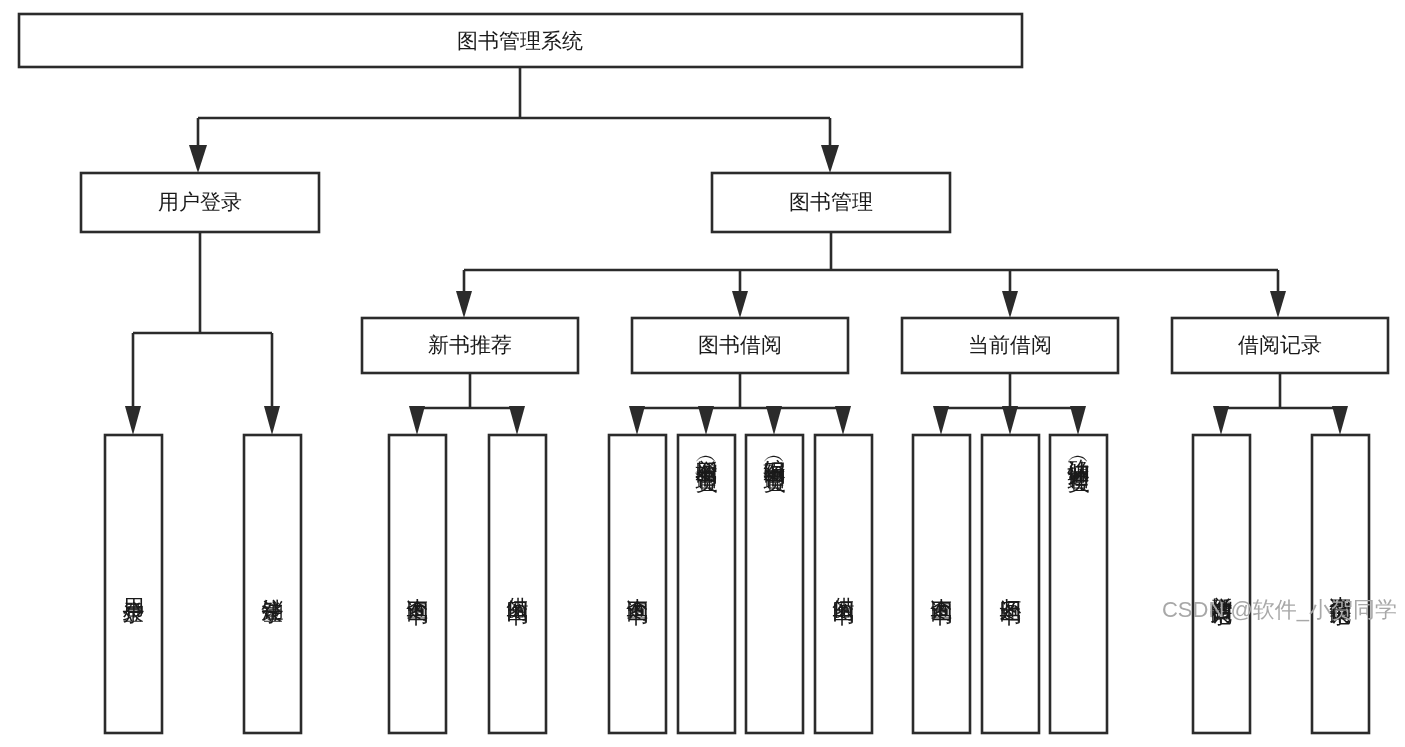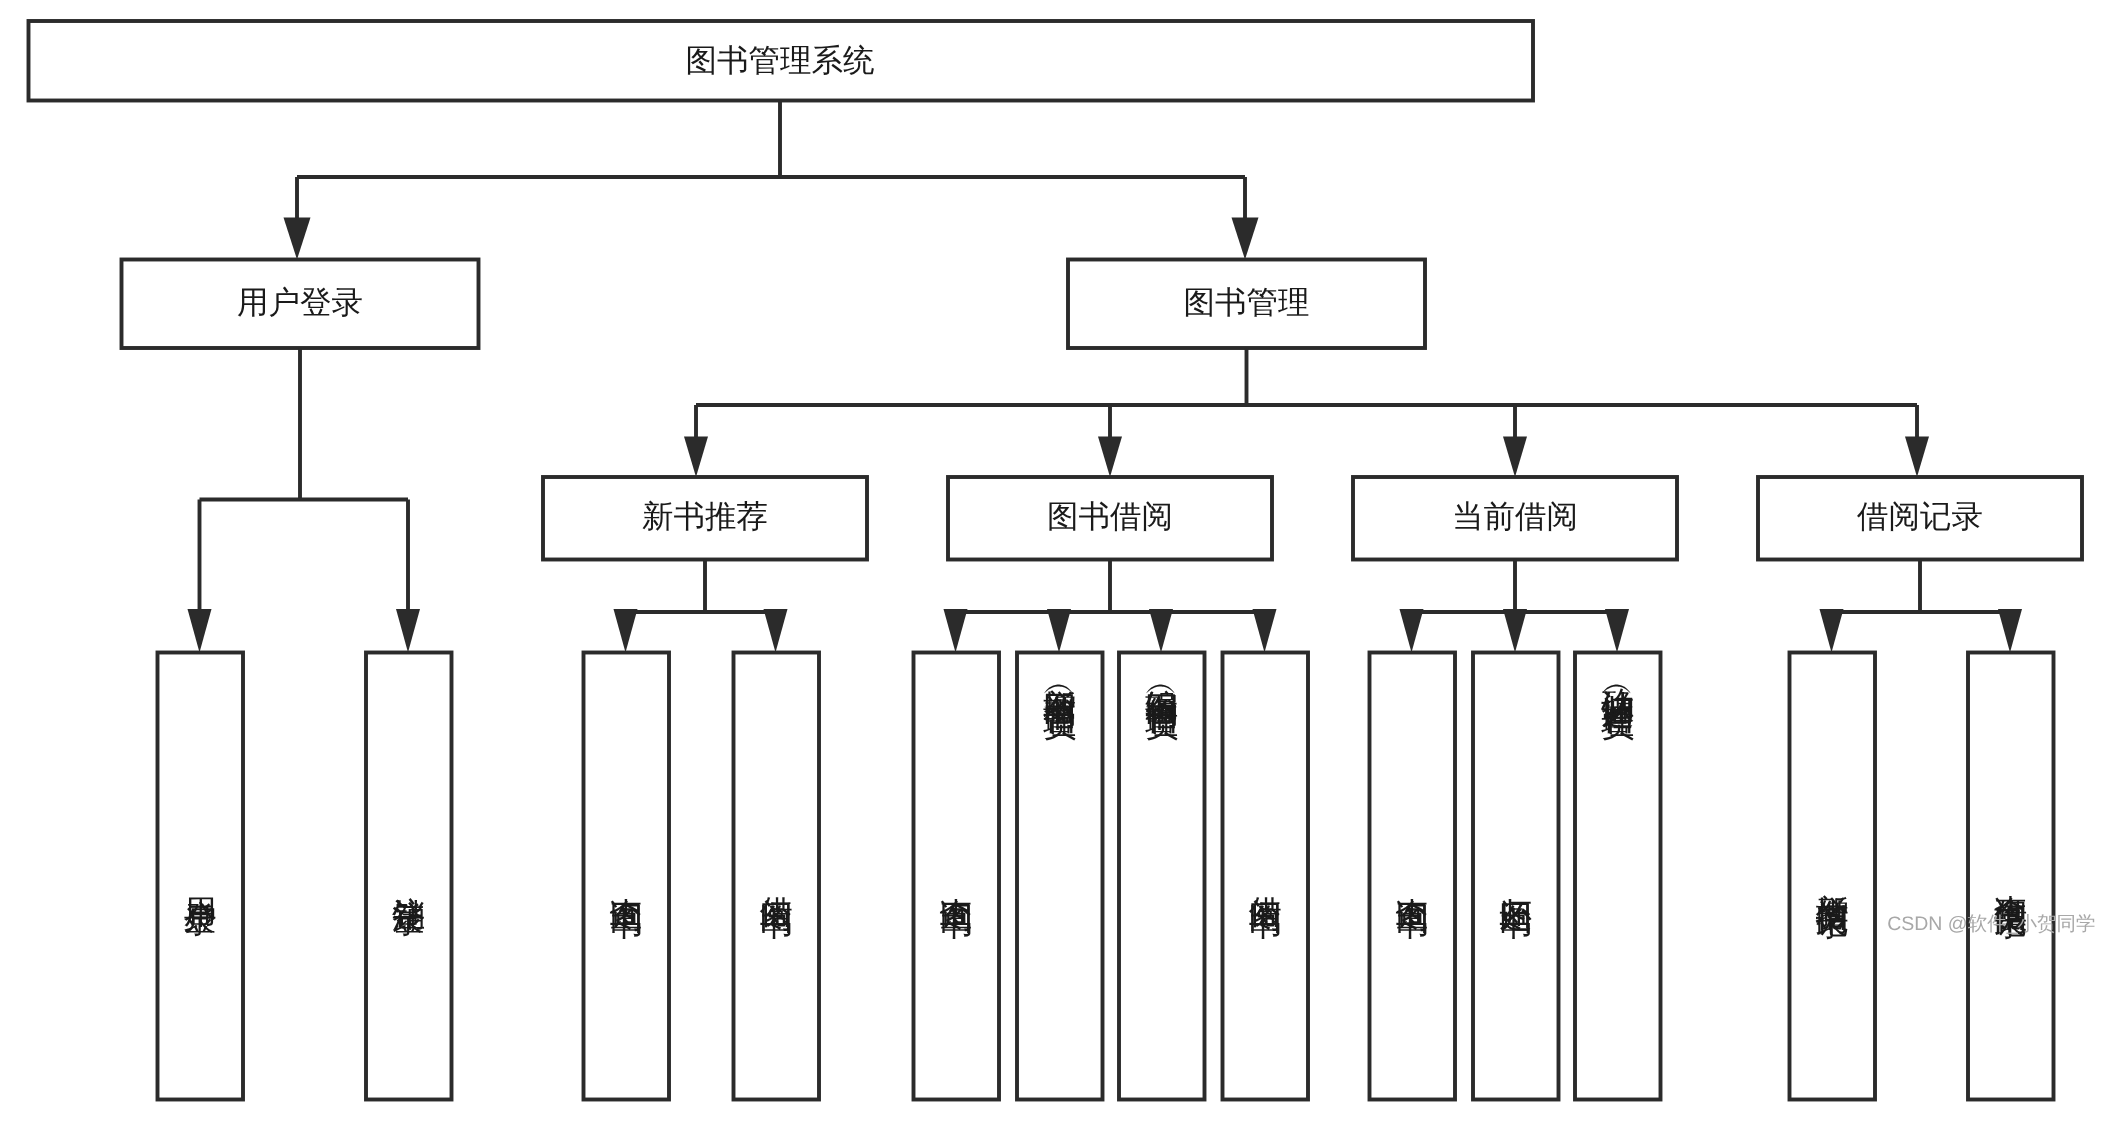--- a/index.html
+++ b/index.html
@@ -68,21 +68,21 @@
     line-height: 1.0;
     color: #1a1a1a;
     letter-spacing: 2px;
     white-space: nowrap;
   }
   .watermark {
     position: absolute;
     right: 8px;
     bottom: 4px;
     font-family: "Liberation Sans", "DejaVu Sans", sans-serif;
-    font-size: 13px;
+    font-size: 22px;
     color: #a8a8a8;
     white-space: nowrap;
     user-select: none;
   }
 </style>
 </head>
 <body>
 
 <div id="diagram-root">
 

